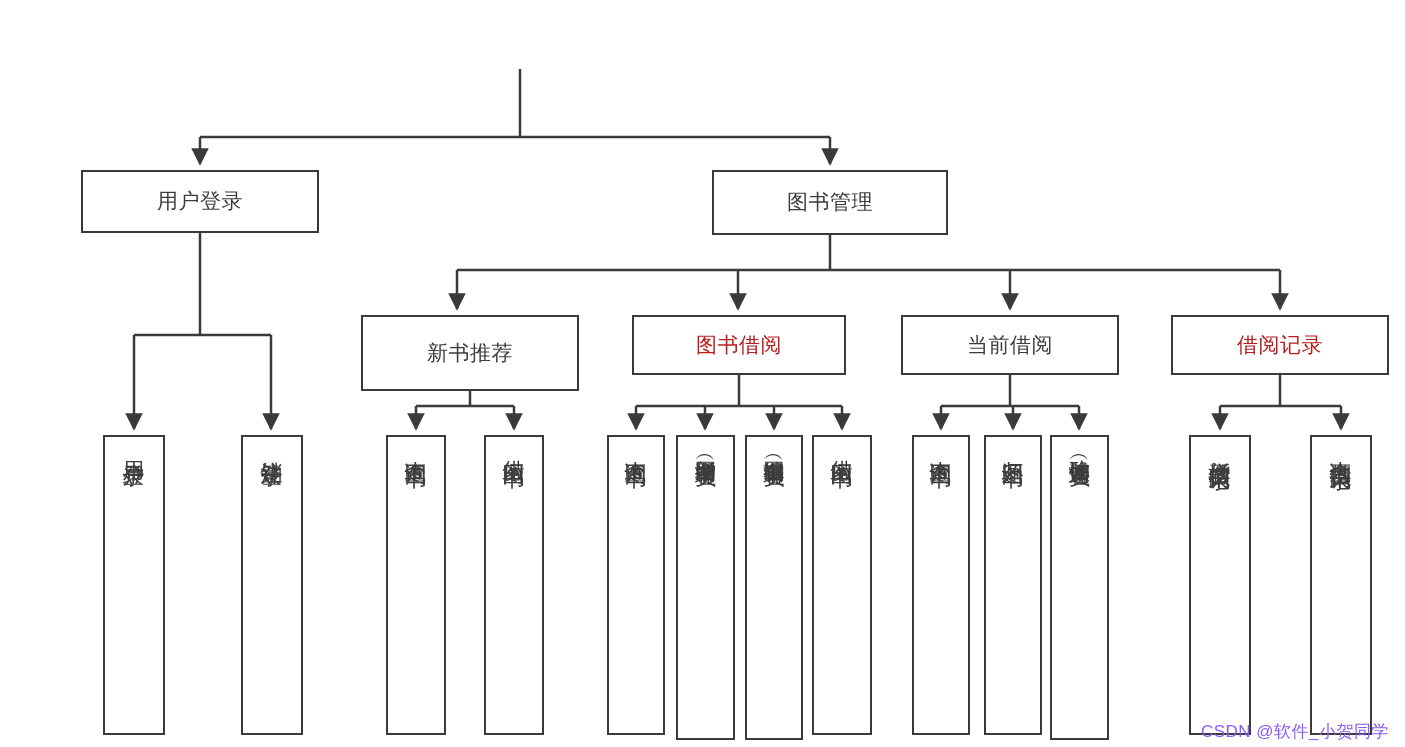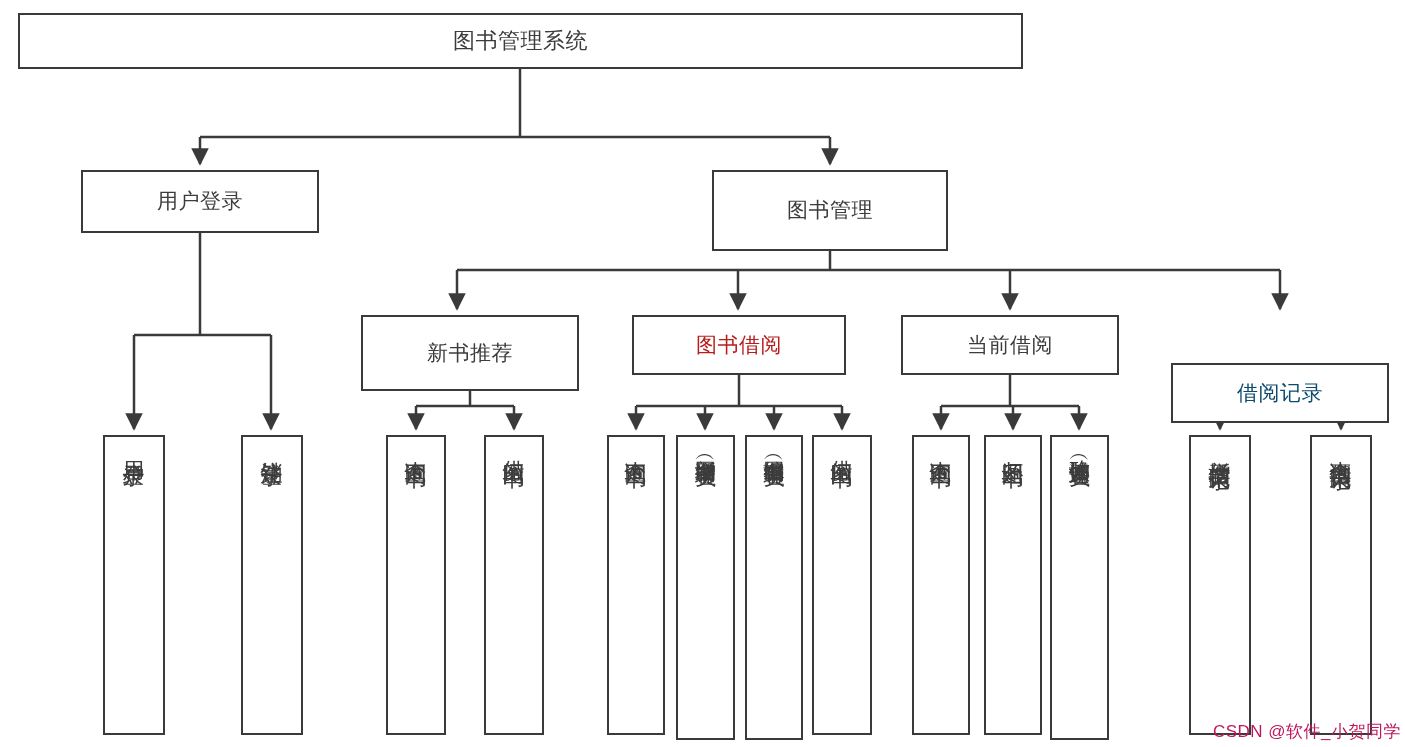--- a/index.html
+++ b/index.html
@@ -64,24 +64,24 @@
     letter-spacing: 2px;
     white-space: normal;
     margin: 0 auto;
   }
   .node.vert.tall .node-label {
     font-size: 21px;
     letter-spacing: 1px;
   }
   #watermark {
     position: absolute;
-    right: 4px;
+    right: 16px;
     bottom: 4px;
     font-size: 17px;
-    color: #be185d;
+    color: #8b5cf6;
     letter-spacing: 0.5px;
     z-index: 5;
     white-space: nowrap;
   }
 </style>
 </head>
 <body>
 
 <div id="canvas" style="background: rgb(255, 255, 255);">
 
@@ -129,41 +129,38 @@
       <path d="M 1079 406 L 1079 429" marker-end="url(#arrow)"></path>
 
       <path d="M 1280 375 L 1280 406"></path>
       <path d="M 1220 406 L 1341 406"></path>
       <path d="M 1220 406 L 1220 429" marker-end="url(#arrow)"></path>
       <path d="M 1341 406 L 1341 429" marker-end="url(#arrow)"></path>
 
     </g>
   </svg>
 
-  <div class="node horiz root" style="left: 18px; top: 13px; width: 1005px; height: 56px; border-color: rgb(58, 58, 58); color: rgb(60, 60, 60);">
-    <span class="node-label">图书管理系统</span>
-  </div>
 
   <div class="node horiz branch" style="left: 81px; top: 170px; width: 238px; height: 63px; border-color: rgb(58, 58, 58); color: rgb(60, 60, 60);">
     <span class="node-label">用户登录</span>
   </div>
-  <div class="node horiz branch" style="left: 712px; top: 170px; width: 236px; height: 81px; border-color: rgb(58, 58, 58); color: rgb(60, 60, 60);">
+  <div class="node horiz branch" style="left: 712px; top: 170px; width: 236px; height: 65px; border-color: rgb(58, 58, 58); color: rgb(60, 60, 60);">
     <span class="node-label">图书管理</span>
   </div>
 
   <div class="node horiz category" style="left: 361px; top: 315px; width: 218px; height: 76px; border-color: rgb(58, 58, 58); color: rgb(60, 60, 60);">
     <span class="node-label">新书推荐</span>
   </div>
   <div class="node horiz category" style="left: 632px; top: 315px; width: 214px; height: 60px; border-color: rgb(58, 58, 58); color: #b91c1c;">
     <span class="node-label">图书借阅</span>
   </div>
   <div class="node horiz category" style="left: 901px; top: 315px; width: 218px; height: 60px; border-color: rgb(58, 58, 58); color: rgb(60, 60, 60);">
     <span class="node-label">当前借阅</span>
   </div>
-  <div class="node horiz category" style="left: 1171px; top: 315px; width: 218px; height: 60px; border-color: rgb(58, 58, 58); color: #0c4a6e; margin-top: 48px;">
+  <div class="node horiz category" style="left: 1171px; top: 315px; width: 218px; height: 60px; border-color: rgb(58, 58, 58); color: #b91c1c;">
     <span class="node-label">借阅记录</span>
   </div>
 
   <div class="node vert" style="left: 103px; top: 435px; width: 62px; height: 300px; border-color: rgb(58, 58, 58); color: rgb(60, 60, 60);">
     <span class="node-label">用户登录</span>
   </div>
   <div class="node vert" style="left: 241px; top: 435px; width: 62px; height: 300px; border-color: rgb(58, 58, 58); color: rgb(60, 60, 60);">
     <span class="node-label">注销登录</span>
   </div>
   <div class="node vert" style="left: 386px; top: 435px; width: 60px; height: 300px; border-color: rgb(58, 58, 58); color: rgb(60, 60, 60);">

